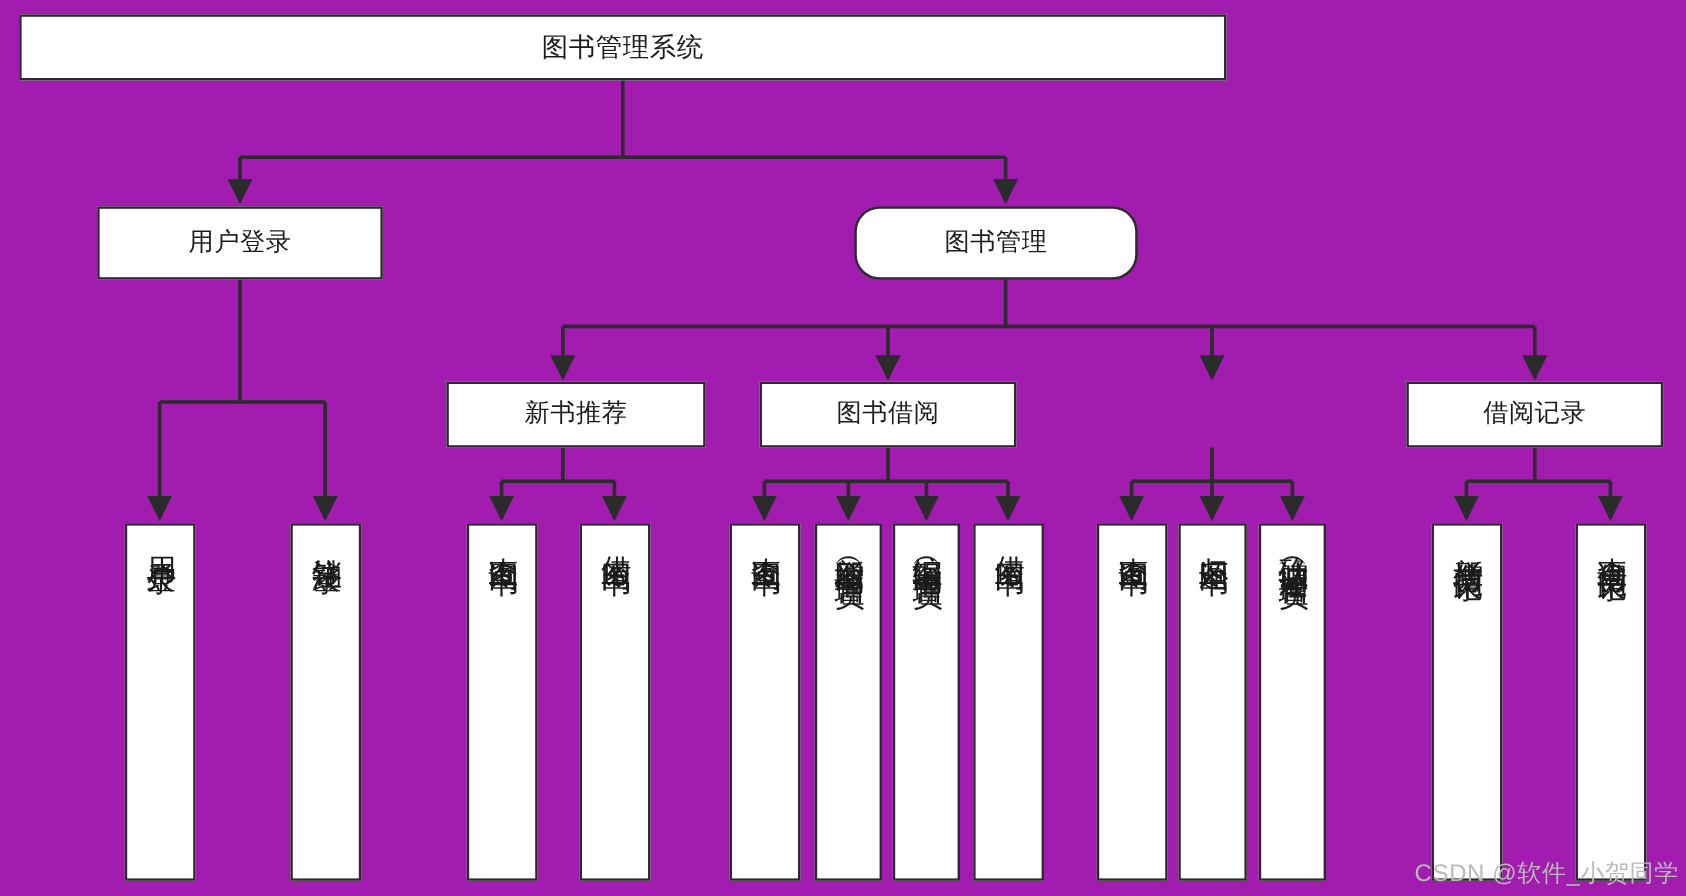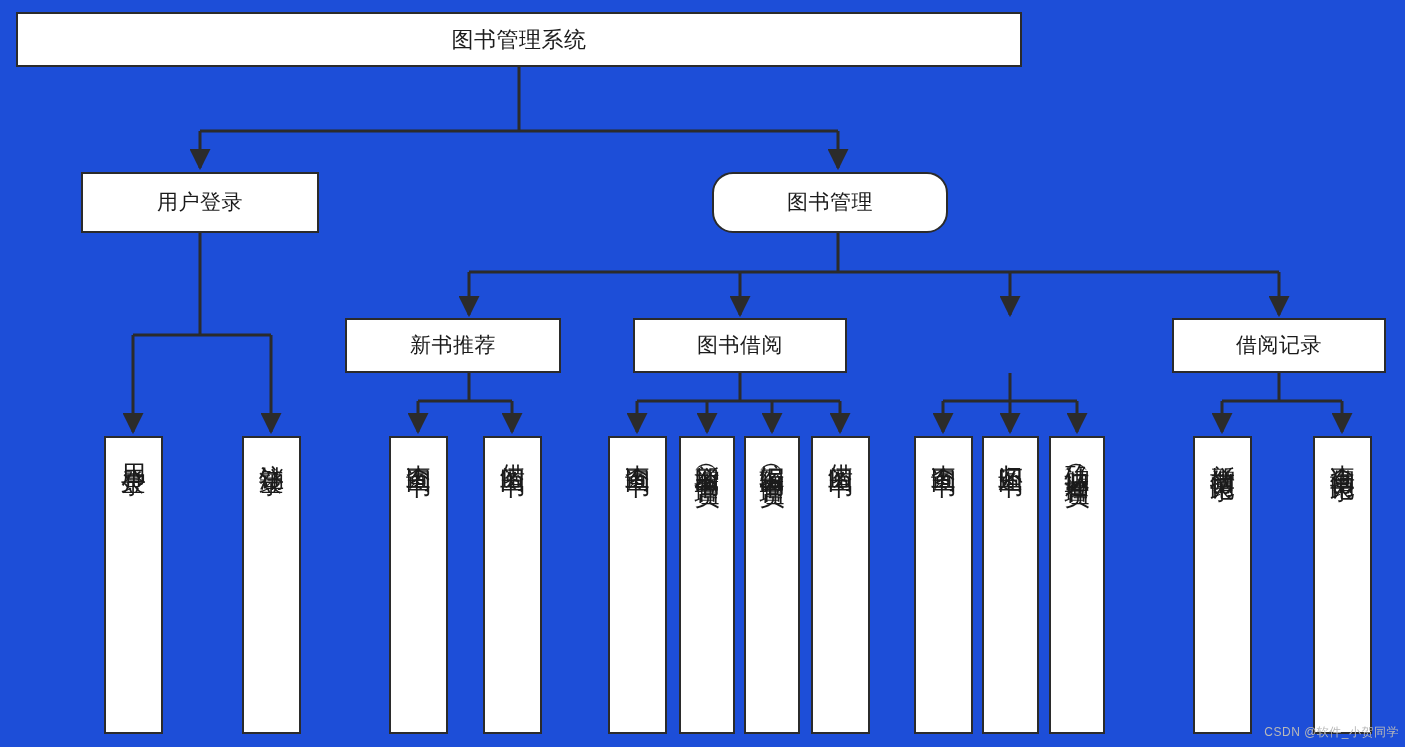--- a/index.html
+++ b/index.html
@@ -8,21 +8,21 @@
     padding: 0;
     background: #ffffff;
   }
   body {
     font-family: "Liberation Sans", "DejaVu Sans", sans-serif;
   }
   #diagram-root {
     position: relative;
     width: 1405px;
     height: 747px;
-    background: #1d4ed8;
+    background: #a21caf;
     overflow: hidden;
   }
   #connector-layer {
     position: absolute;
     left: 0;
     top: 0;
     width: 1405px;
     height: 747px;
     pointer-events: none;
   }
@@ -60,21 +60,21 @@
     text-orientation: upright;
     font-size: 25px;
     line-height: 1.0;
     letter-spacing: 3px;
     white-space: nowrap;
   }
   #watermark {
     position: absolute;
     right: 6px;
     bottom: 6px;
-    font-size: 12px;
+    font-size: 20px;
     color: #b9b9b9;
     letter-spacing: 0.5px;
     white-space: nowrap;
     user-select: none;
     margin-top: 41px;
   }
 </style>
 </head>
 <body>
 
@@ -135,21 +135,21 @@
   </div>
 
   <div class="node horiz" style="left:81px; top:172px; width:238px; height:61px;">
     <span class="node-label">用户登录</span>
   </div>
 
   <div class="node horiz" style="left:712px; top:172px; width:236px; height:61px;border-radius:21px;">
     <span class="node-label">图书管理</span>
   </div>
 
-  <div class="node horiz" style="left:345px; top:318px; width:216px; height:55px;">
+  <div class="node horiz" style="left:372px; top:318px; width:216px; height:55px;">
     <span class="node-label">新书推荐</span>
   </div>
 
   <div class="node horiz" style="left:633px; top:318px; width:214px; height:55px;">
     <span class="node-label">图书借阅</span>
   </div>
 
 
   <div class="node horiz" style="left:1172px; top:318px; width:214px; height:55px;">
     <span class="node-label">借阅记录</span>

